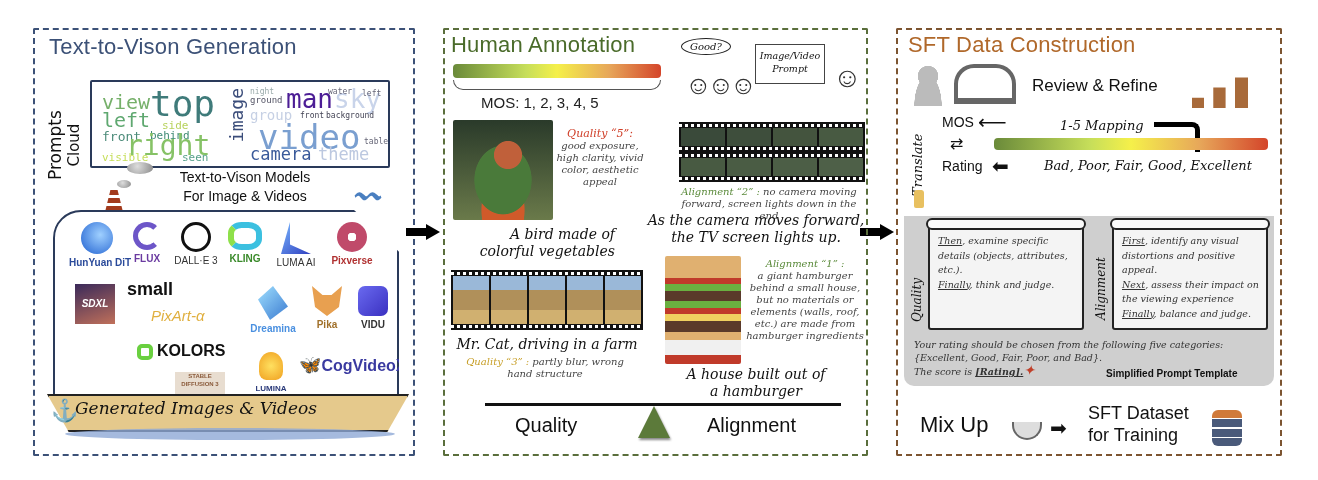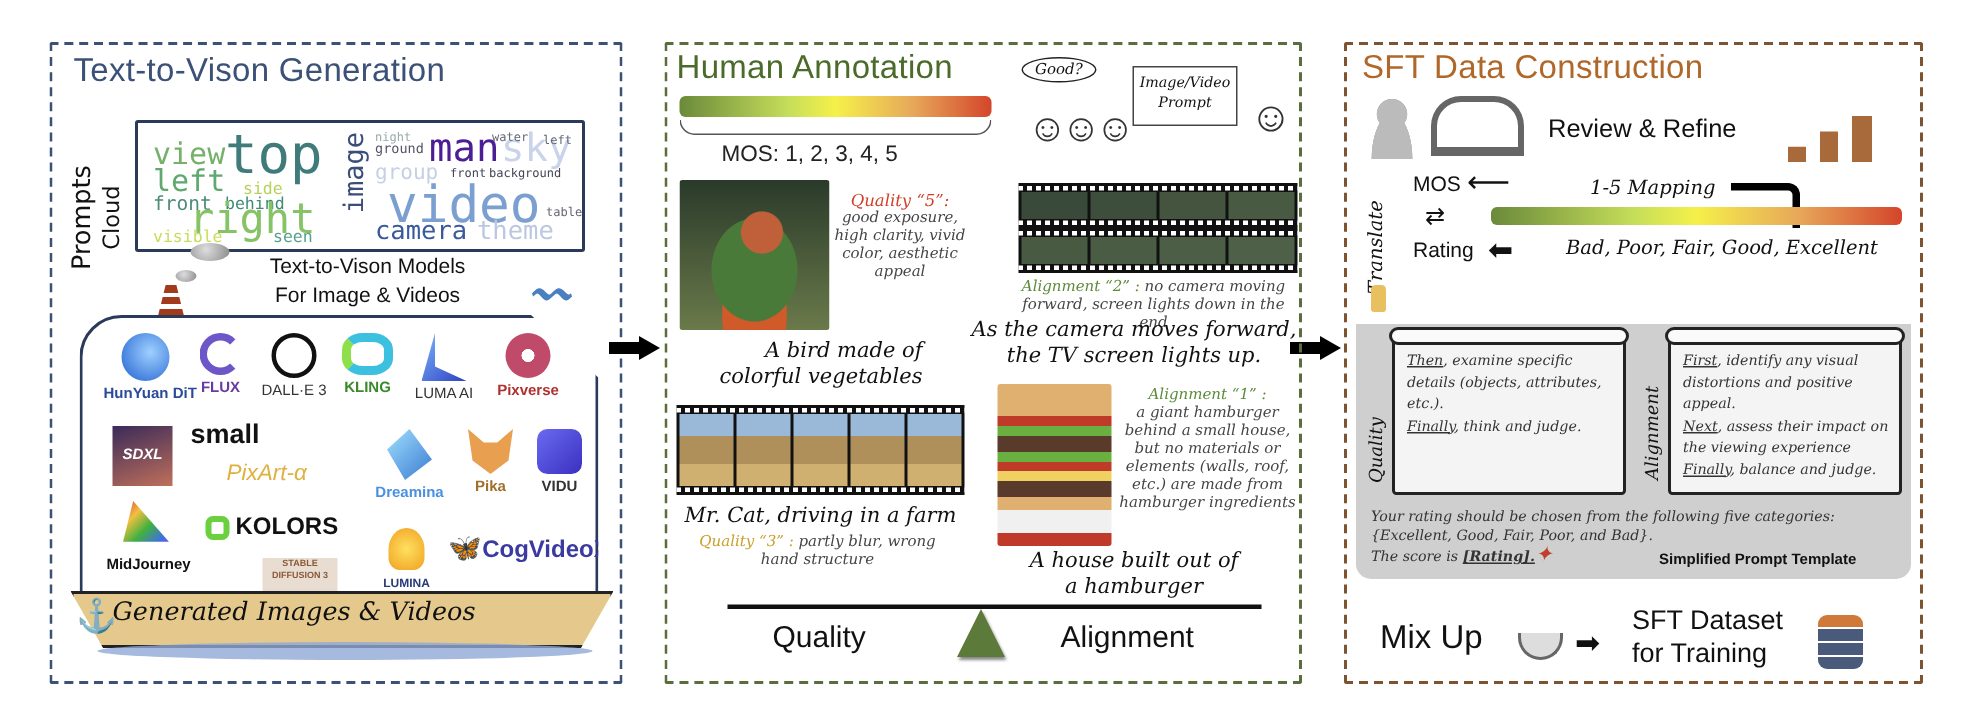--- a/index.html
+++ b/index.html
@@ -157,24 +157,20 @@
     </div>
     <div class="logo" style="left:252px;top:74px;width:40px;color:#a0702a">
       <span class="ico" style="width:30px;height:30px;background:#e8a050;clip-path:polygon(0 0,35% 30%,65% 30%,100% 0,90% 70%,50% 100%,10% 70%)"></span>
       <span>Pika</span>
     </div>
     <div class="logo" style="left:300px;top:74px;width:36px;color:#333">
       <span class="ico" style="width:30px;height:30px;border-radius:7px;background:linear-gradient(135deg,#6a6af0,#3a30c0)"></span>
       <span>VIDU</span>
     </div>
 
-    <div class="logo" style="left:12px;top:122px;width:64px;color:#111">
-      <span class="ico" style="width:34px;height:34px;background:linear-gradient(135deg,#e04040,#f0c040,#40b040,#4070e0,#a040c0);clip-path:polygon(20% 0,90% 80%,0 80%)"></span>
-      <span>MidJourney</span>
-    </div>
     <div class="logo" style="left:82px;top:132px;font-size:16px;color:#111">
       <span style="display:inline-block;width:16px;height:16px;border:4px solid #6ad040;border-radius:5px;vertical-align:middle;margin-right:4px"></span><span>KOLORS</span>
     </div>
     <div class="logo" style="left:120px;top:160px;width:50px;height:24px;background:#e8ddd0;color:#8a5a3a;font-size:6px;line-height:8px;white-space:normal">
       <span>STABLE DIFFUSION 3</span>
     </div>
     <div class="logo" style="left:196px;top:140px;width:40px;color:#2a3a7a;font-size:8px">
       <span class="ico" style="width:24px;height:28px;border-radius:50% 50% 30% 30%;background:radial-gradient(circle,#ffe060,#f0a020)"></span>
       <span>LUMINA</span>
     </div>

